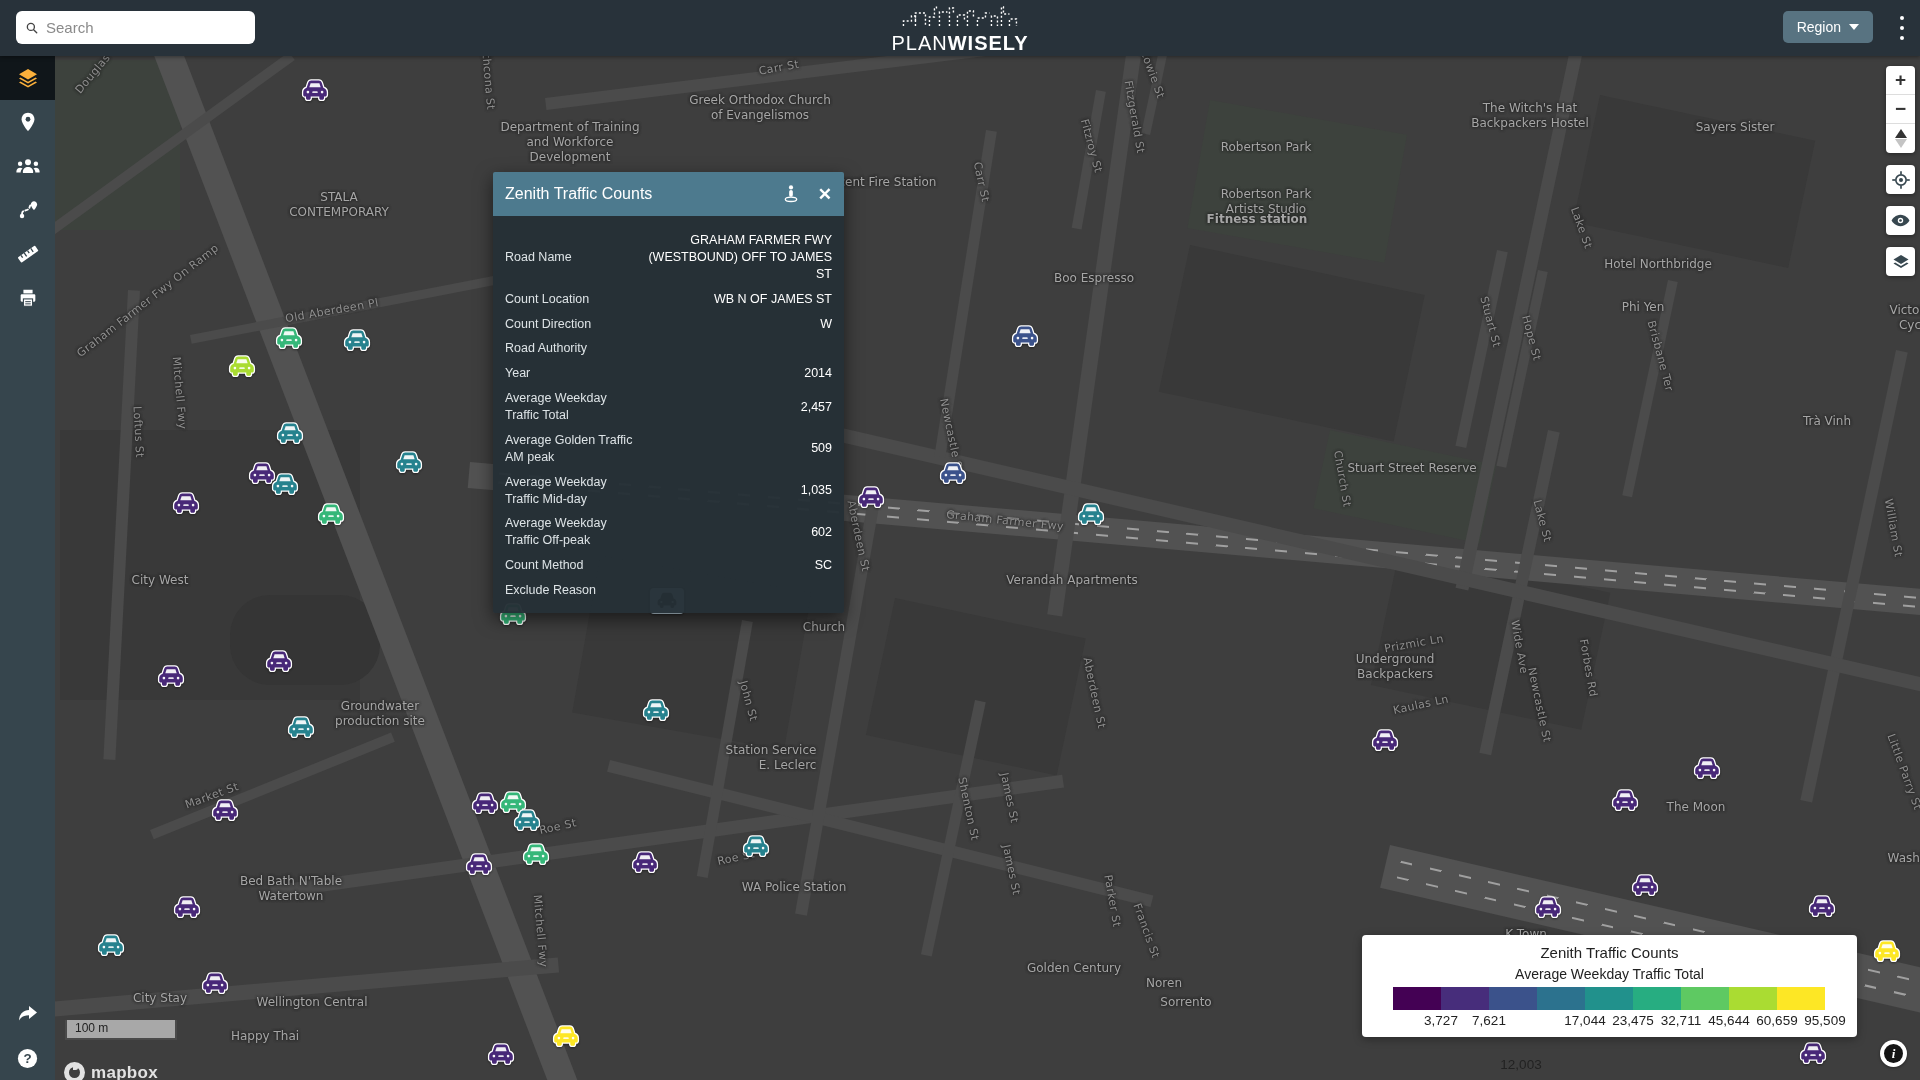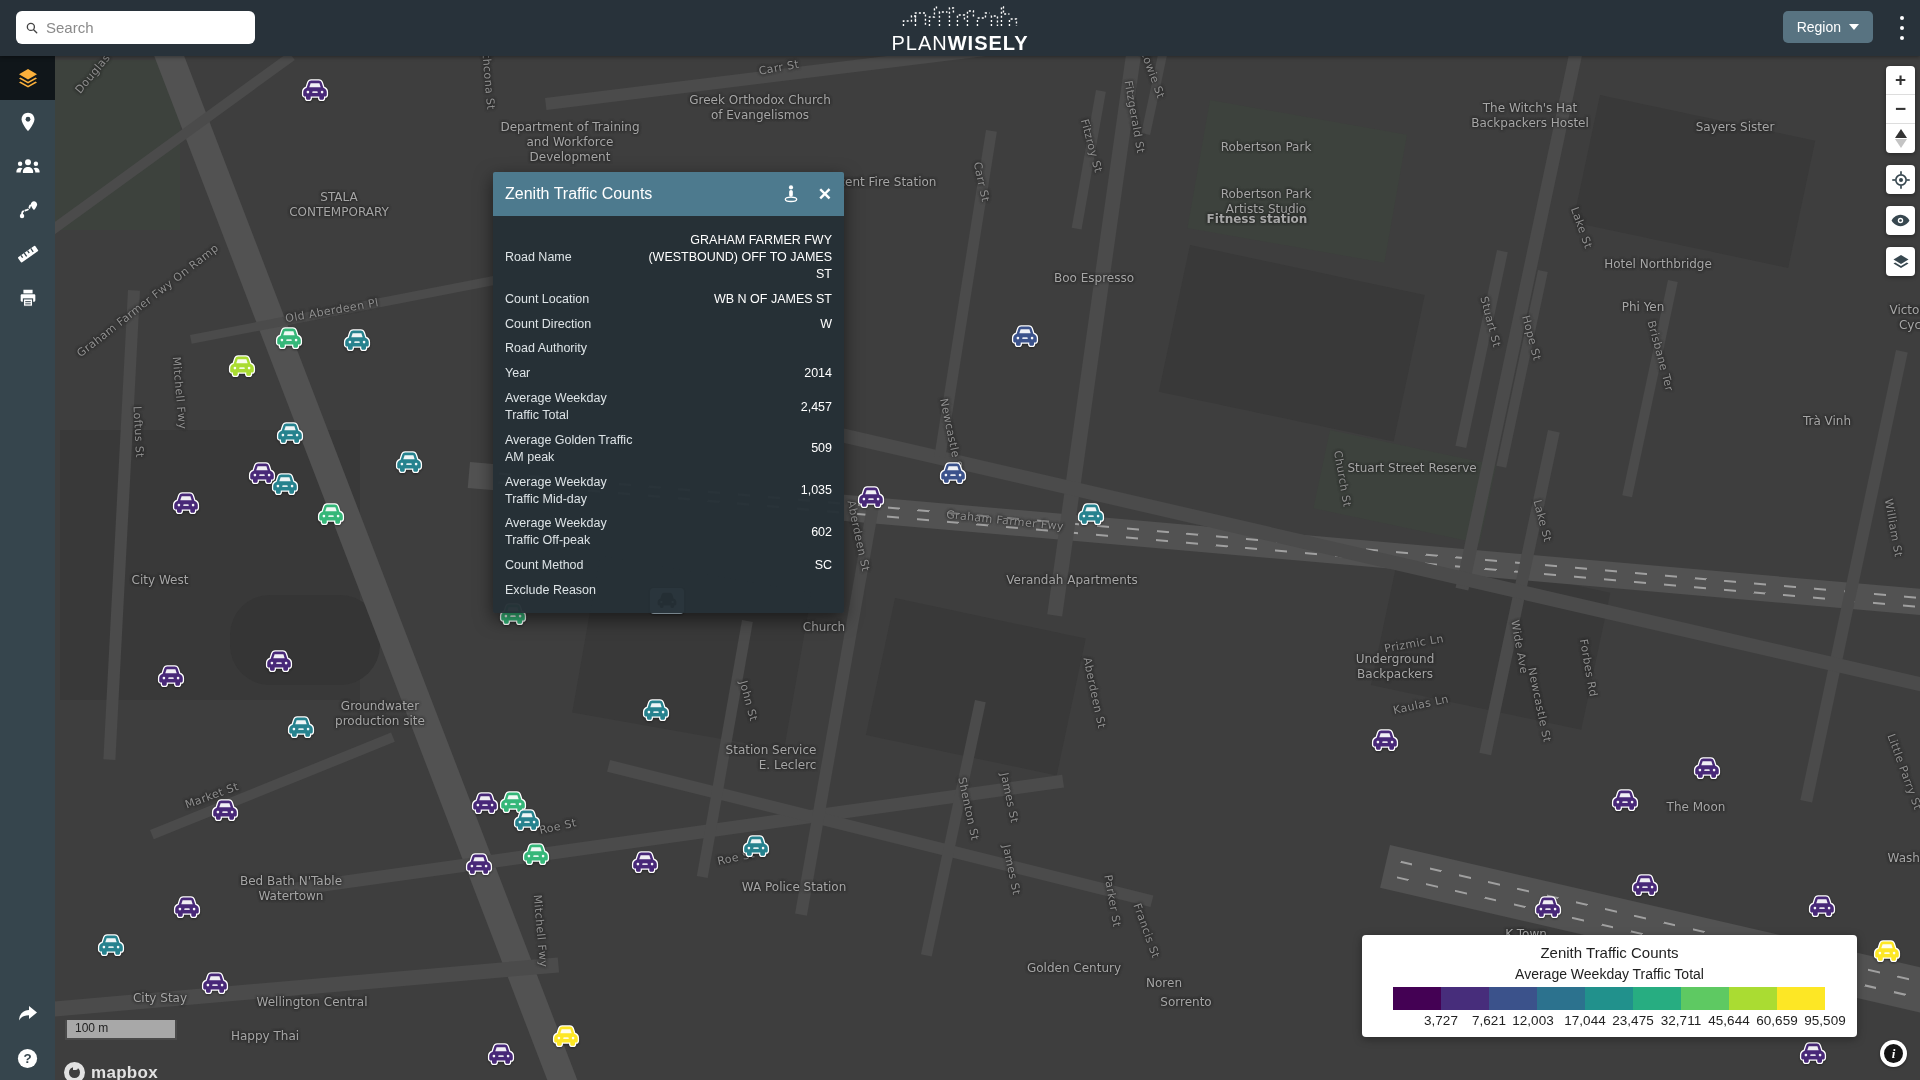--- a/index.html
+++ b/index.html
@@ -825,21 +825,21 @@
         <div class="legend-color-step" style="background: rgb(44, 114, 142);"></div>
         <div class="legend-color-step" style="background: rgb(33, 145, 140);"></div>
         <div class="legend-color-step" style="background: rgb(39, 173, 129);"></div>
         <div class="legend-color-step" style="background: rgb(94, 201, 98);"></div>
         <div class="legend-color-step" style="background: rgb(170, 220, 50);"></div>
         <div class="legend-color-step" style="background: rgb(253, 231, 37);"></div>
       </div>
     <div class="legend-labels" id="legend-labels">
         <span class="legend-step-label" style="left: 48px;">3,727</span>
         <span class="legend-step-label" style="left: 96px;">7,621</span>
-        <span class="legend-step-label" style="left: 140px;">12,003</span>
+        <span class="legend-step-label" style="left: 128px; margin-top: 44px;">12,003</span>
         <span class="legend-step-label" style="left: 192px;">17,044</span>
         <span class="legend-step-label" style="left: 240px;">23,475</span>
         <span class="legend-step-label" style="left: 288px;">32,711</span>
         <span class="legend-step-label" style="left: 336px;">45,644</span>
         <span class="legend-step-label" style="left: 384px;">60,659</span>
         <span class="legend-step-label" style="left: 432px;">95,509</span>
       </div>
   </aside>
 
   <div class="scalebar">100 m</div>

